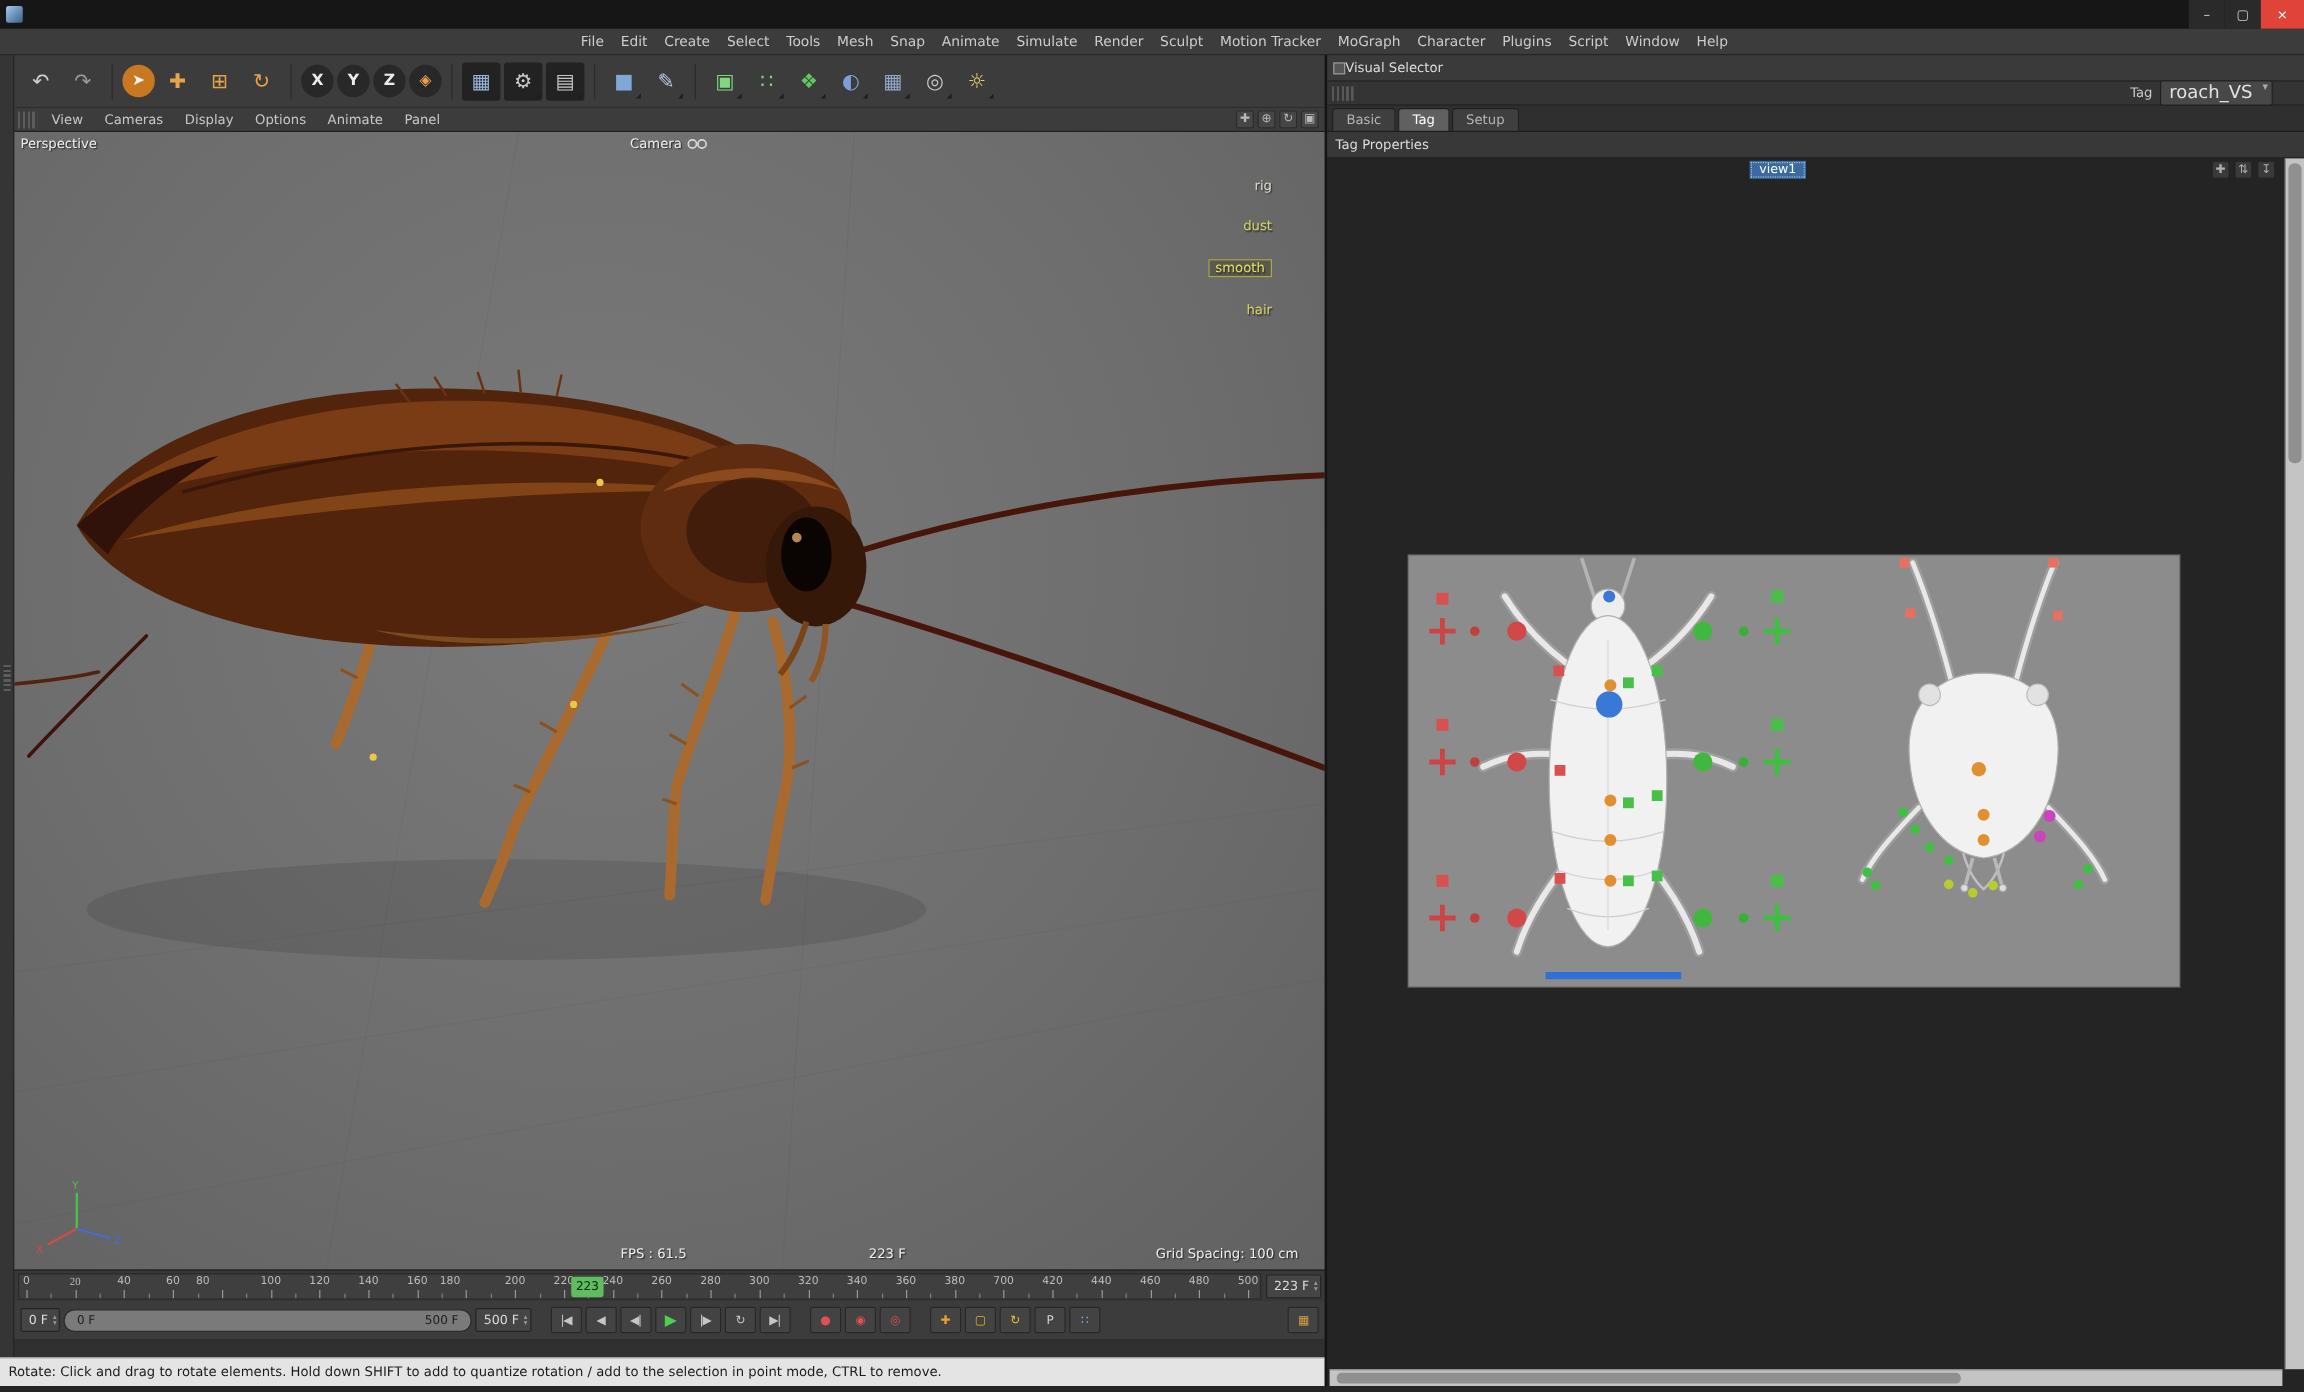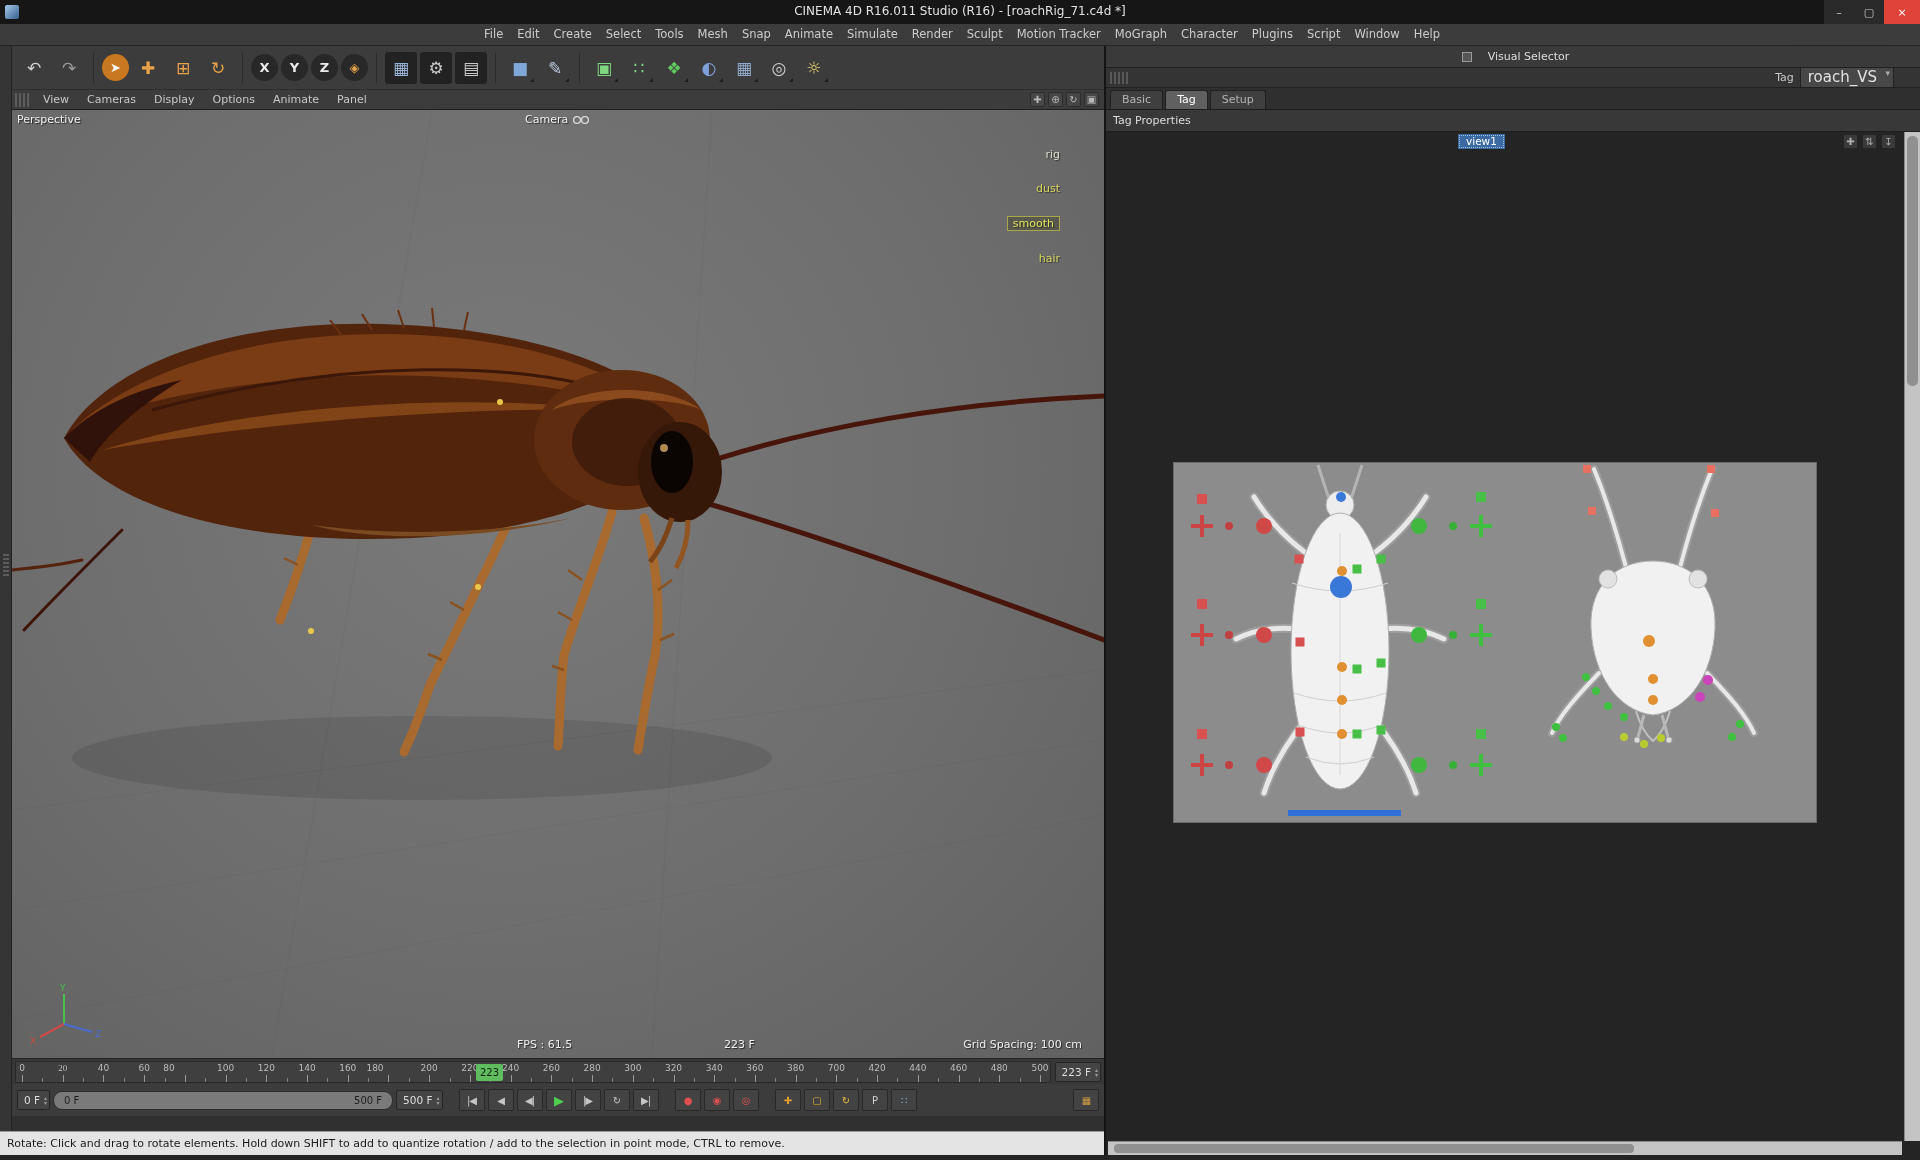--- a/index.html
+++ b/index.html
@@ -93,21 +93,21 @@
 
   
   #statusbar{position:absolute;left:0;top:1131px;width:1104px;height:24px;background:#e4e4e4;
     border-top:1px solid #9a9a9a;color:#1c1c1c;font-size:11px;display:flex;align-items:center;padding-left:7px;}
   #bottom-edge{position:absolute;left:0;top:1155px;width:1920px;height:5px;background:#242424;}
 
   
   #right-panel{position:absolute;left:1104px;top:46px;width:816px;height:1109px;background:#242424;
     border-left:2px solid #141414;}
   #vs-header{height:22px;background:#3a3a3a;border-bottom:1px solid #212121;display:flex;align-items:center;
-    gap:16px;padding-left:5px;font-size:11px;color:#ddd;justify-content:center;}
+    gap:0;padding-left:5px;font-size:11px;color:#ddd;}
   .vs-icon{width:10px;height:10px;border:1px solid #9a9a9a;background:#565656;}
   #tag-row{height:20px;background:#343434;border-bottom:1px solid #212121;display:flex;align-items:center;
     font-size:11px;color:#c8c8c8;}
   #tag-grip{width:18px;height:12px;margin-left:4px;
     background:repeating-linear-gradient(90deg,#585858 0 2px,transparent 2px 4px);}
   #tag-row-right{margin-left:auto;display:flex;align-items:center;gap:6px;padding-right:26px;}
   #tag-combo{position:relative;background:#484848;border:1px solid #202020;color:#e2e2e2;font-size:15px;
     padding:0 16px 1px 7px;min-width:72px;border-radius:2px;}
   #tag-combo::after{content:"▾";position:absolute;right:3px;top:0;font-size:9px;color:#aaa;}
   #tabs-row{height:22px;background:#2f2f2f;border-bottom:1px solid #1d1d1d;display:flex;align-items:flex-end;
@@ -131,21 +131,20 @@
   #panel-hscroll{position:absolute;left:2px;right:18px;bottom:0;height:14px;background:#c4c4c4;border-top:1px solid #8a8a8a;}
   #panel-hscroll .thumb{position:absolute;left:6px;top:2px;width:520px;height:9px;background:#909090;border-radius:4px;}
 </style>
 </head>
 <body>
 
 <div id="stage">
 
   <div id="titlebar">
     <div id="app-icon"></div>
-    <div id="title-text">CINEMA 4D R16.011 Studio (R16) - [roachRig_71.c4d *]</div>
     <div id="win-controls">
       <div class="win-btn">–</div>
       <div class="win-btn">▢</div>
       <div class="win-btn close">×</div>
     </div>
   </div>
 
   <div id="menubar">
     <span id="menu-items"><span class="menu-item">File</span><span class="menu-item">Edit</span><span class="menu-item">Create</span><span class="menu-item">Select</span><span class="menu-item">Tools</span><span class="menu-item">Mesh</span><span class="menu-item">Snap</span><span class="menu-item">Animate</span><span class="menu-item">Simulate</span><span class="menu-item">Render</span><span class="menu-item">Sculpt</span><span class="menu-item">Motion Tracker</span><span class="menu-item">MoGraph</span><span class="menu-item">Character</span><span class="menu-item">Plugins</span><span class="menu-item">Script</span><span class="menu-item">Window</span><span class="menu-item">Help</span></span>
     <div id="menubar-right">

